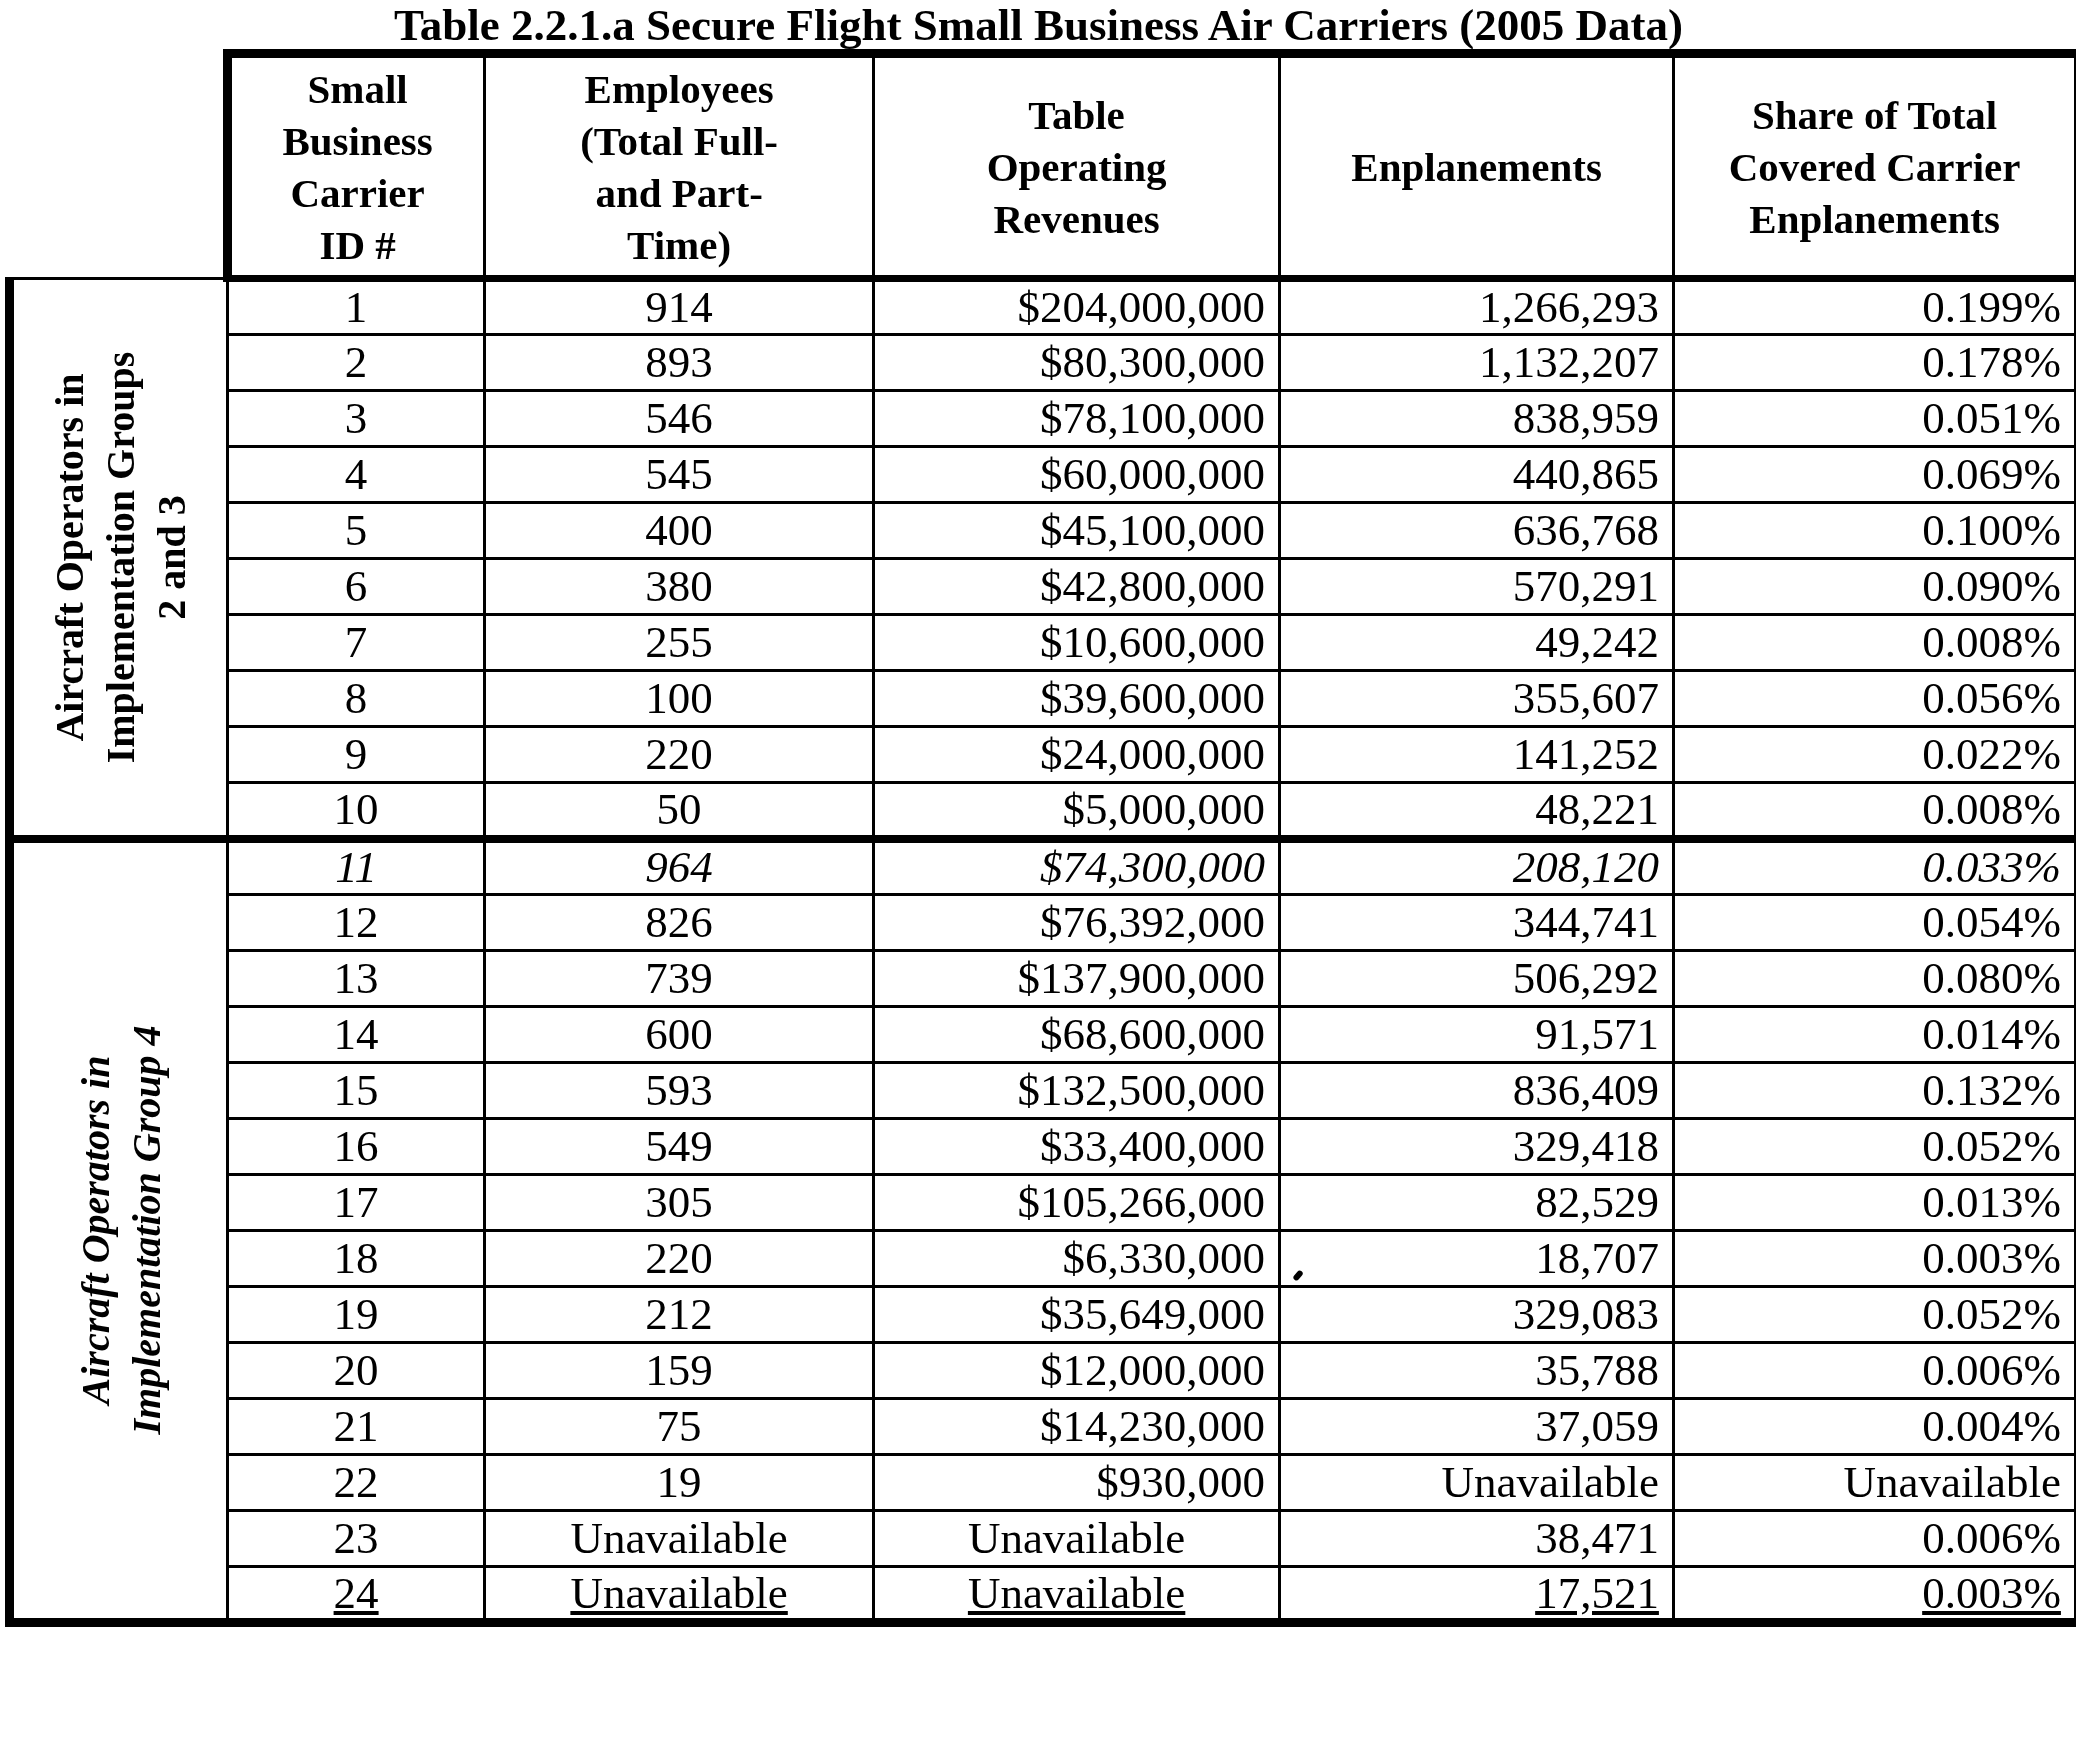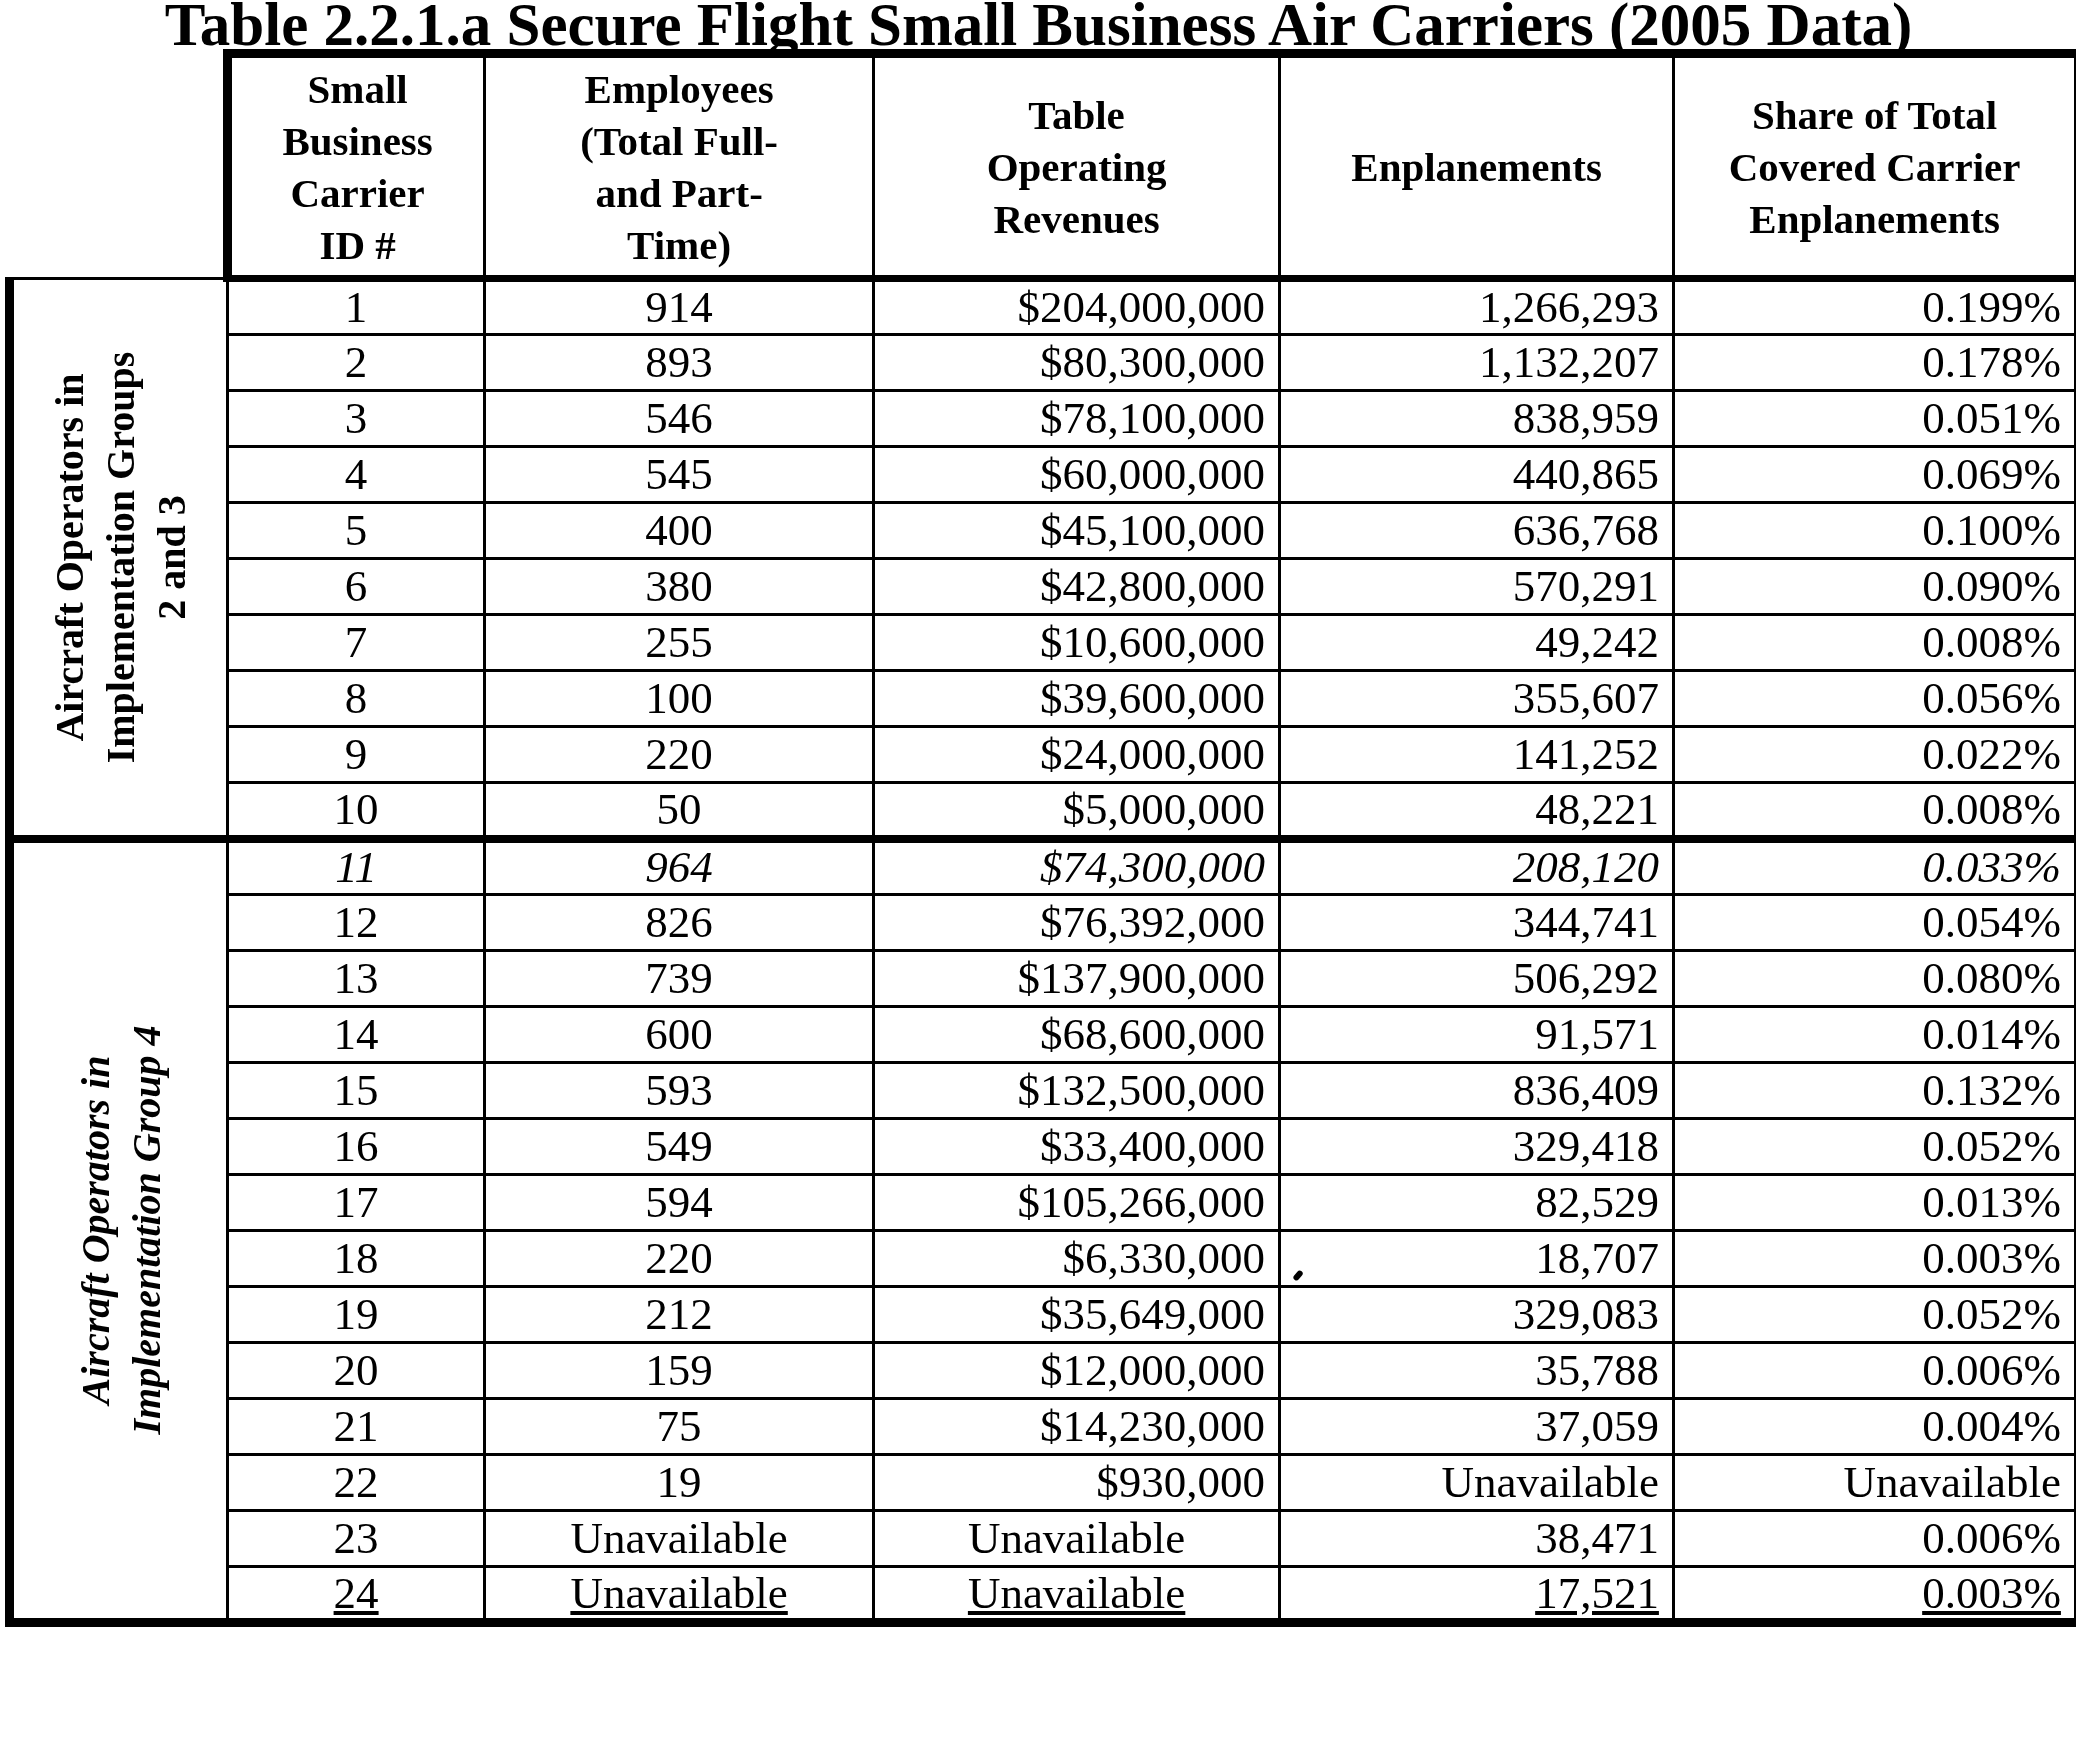--- a/index.html
+++ b/index.html
@@ -9,21 +9,21 @@
     min-height: 1755px;
     background: #ffffff;
     color: #000000;
     font-family: "Liberation Serif", serif;
     position: relative;
     overflow: hidden;
   }
   .title {
     text-align: center;
     font-weight: bold;
-    font-size: 61px;
+    font-size: 45px;
     line-height: 48px;
     padding-top: 1px;
     white-space: nowrap;
   }
   table.data {
     border-collapse: collapse;
     table-layout: fixed;
     margin-left: 5.1px;
     width: 2069px;
   }
@@ -242,21 +242,21 @@
     </tr>
     <tr>
       <td class="c-id">16</td>
       <td class="c-emp">549</td>
       <td class="c-rev">$33,400,000</td>
       <td class="c-enp">329,418</td>
       <td class="c-share">0.052%</td>
     </tr>
     <tr>
       <td class="c-id">17</td>
-      <td class="c-emp">594</td>
+      <td class="c-emp">305</td>
       <td class="c-rev">$105,266,000</td>
       <td class="c-enp">82,529</td>
       <td class="c-share">0.013%</td>
     </tr>
     <tr>
       <td class="c-id">18</td>
       <td class="c-emp">220</td>
       <td class="c-rev">$6,330,000</td>
       <td class="c-enp">18,707</td>
       <td class="c-share">0.003%</td>

